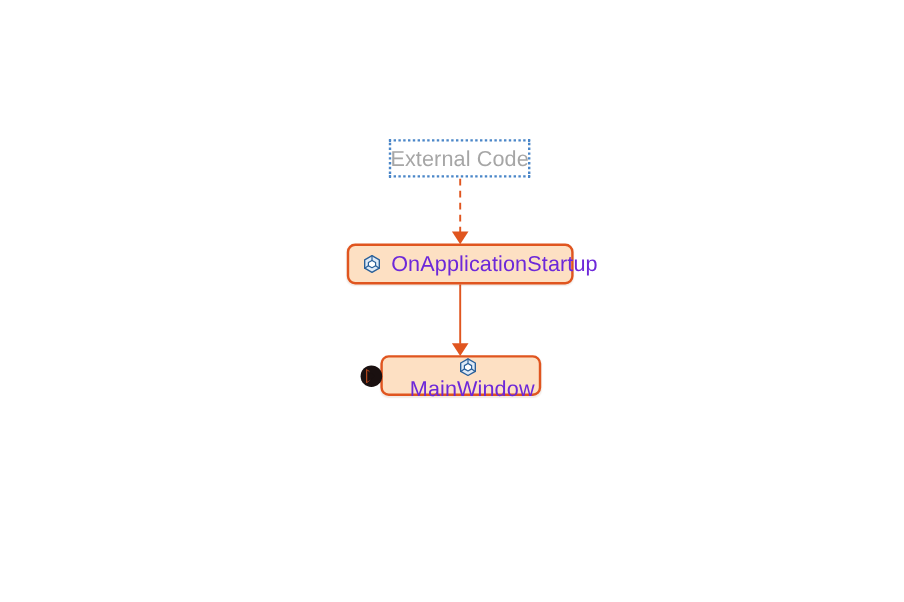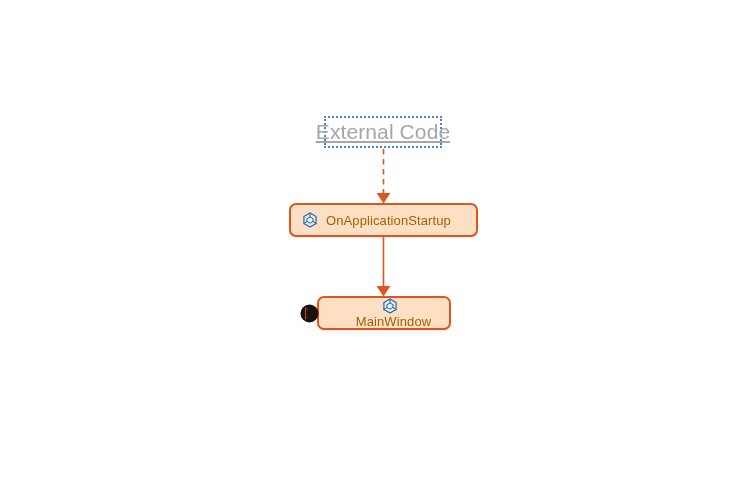--- a/index.html
+++ b/index.html
@@ -41,36 +41,35 @@
   }
 
   
   .node-external {
     border: 2px dotted #4a86c8;
     background: transparent;
     justify-content: center;
   }
   .node-external .node-label {
     color: #a6a6a6;
-    font-size: 21px;
+    font-size: 18px;
     letter-spacing: .1px;
-    text-decoration: underline;
   }
 
   
   .node-method {
     border: 2px solid #e0551f;
     border-radius: 7px;
     background: #fde0c3;
     padding-left: 11px;
     box-shadow: 0 1px 1px rgba(120, 60, 20, .10);
   }
   .node-method .node-label {
-    color: #a16207;
-    font-size: 13px;
+    color: #6d28d9;
+    font-size: 18px;
     letter-spacing: .1px;
     margin-left: 8px;
   }
 
   
   .cube-icon {
     width: 16px;
     height: 16px;
     flex: 0 0 16px;
     display: block;

